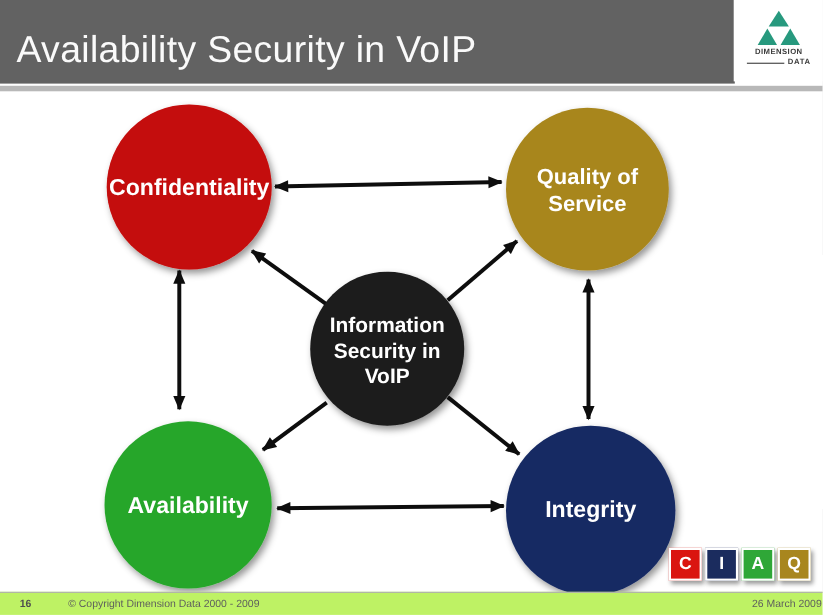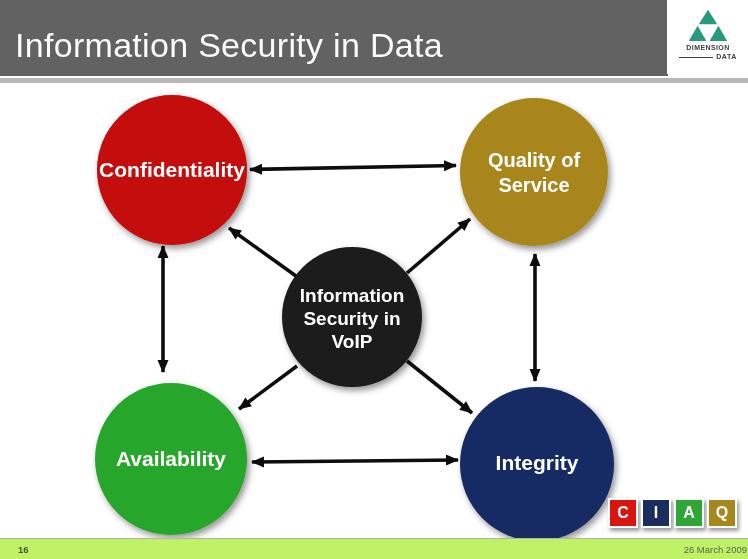--- a/index.html
+++ b/index.html
@@ -101,21 +101,21 @@
       <line x1="535" y1="254" x2="535" y2="381" marker-start="url(#arrow)" marker-end="url(#arrow)"></line>
       <line x1="252" y1="462" x2="458" y2="460" marker-start="url(#arrow)" marker-end="url(#arrow)"></line>
       <line x1="296" y1="276" x2="229" y2="228" marker-end="url(#arrow)"></line>
       <line x1="407" y1="273" x2="470" y2="219" marker-end="url(#arrow)"></line>
       <line x1="297" y1="366" x2="239" y2="409" marker-end="url(#arrow)"></line>
       <line x1="407" y1="361" x2="472" y2="413" marker-end="url(#arrow)"></line>
     </g>
   </svg>
 
   <div class="header-bar"></div>
-  <div class="slide-title">Information Security in Data</div>
+  <div class="slide-title">Availability Security in VoIP</div>
 
   <div class="logo-box">
     <svg width="40" height="34" viewBox="0 0 100 85">
       <polygon points="50,2 27,38 73,38" fill="#27997e"></polygon>
       <polygon points="24,42 2,80 46,80" fill="#27997e"></polygon>
       <polygon points="76,42 54,80 98,80" fill="#27997e"></polygon>
       <polygon points="31,42 69,42 50,74" fill="#ffffff"></polygon>
     </svg>
     <div class="logo-text">
       <div class="logo-line1">DIMENSION</div>
@@ -138,16 +138,17 @@
     <div class="legend-box" style="background: rgb(47, 167, 55);">
       <span class="legend-letter">A</span>
     </div>
     <div class="legend-box" style="background: rgb(168, 134, 30);">
       <span class="legend-letter">Q</span>
     </div>
   </div>
 
   <div class="footer-bar">
     <span class="footer-page">16</span>
+    <span class="footer-copyright">© Copyright Dimension Data 2000 - 2009</span>
     <span class="footer-date">26 March 2009</span>
   </div>
 
 </div>
 
 </body></html>

